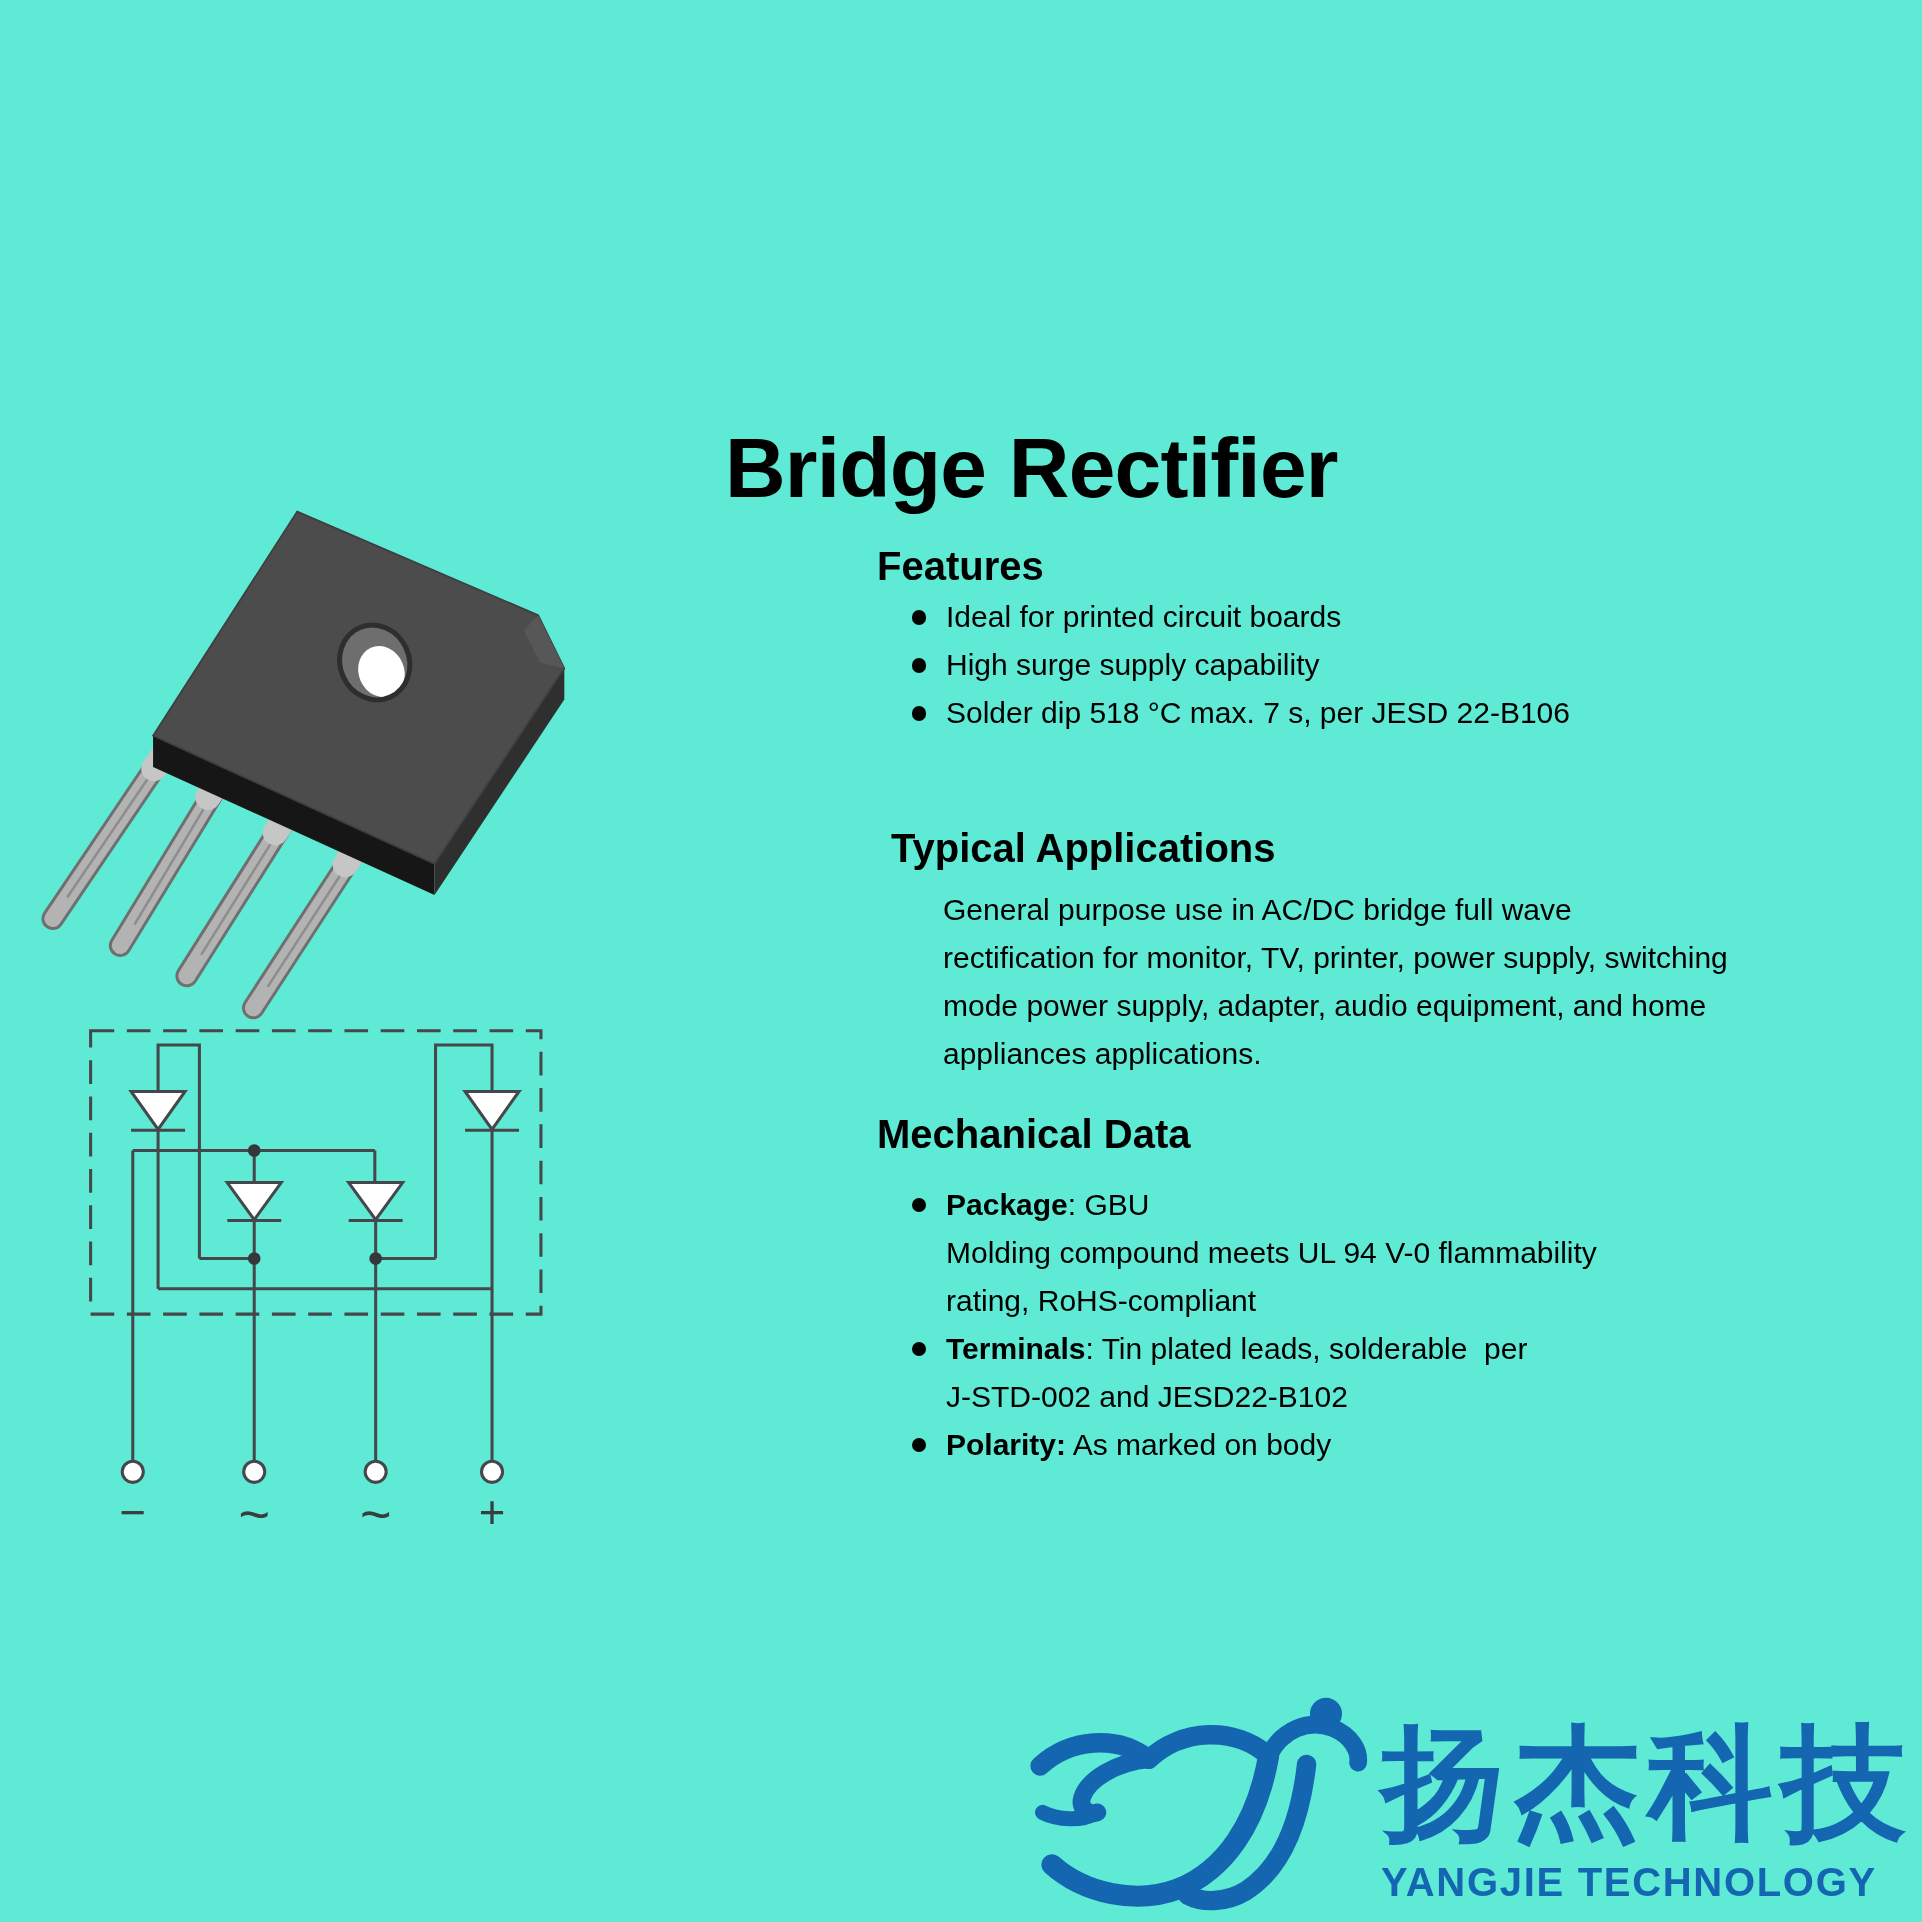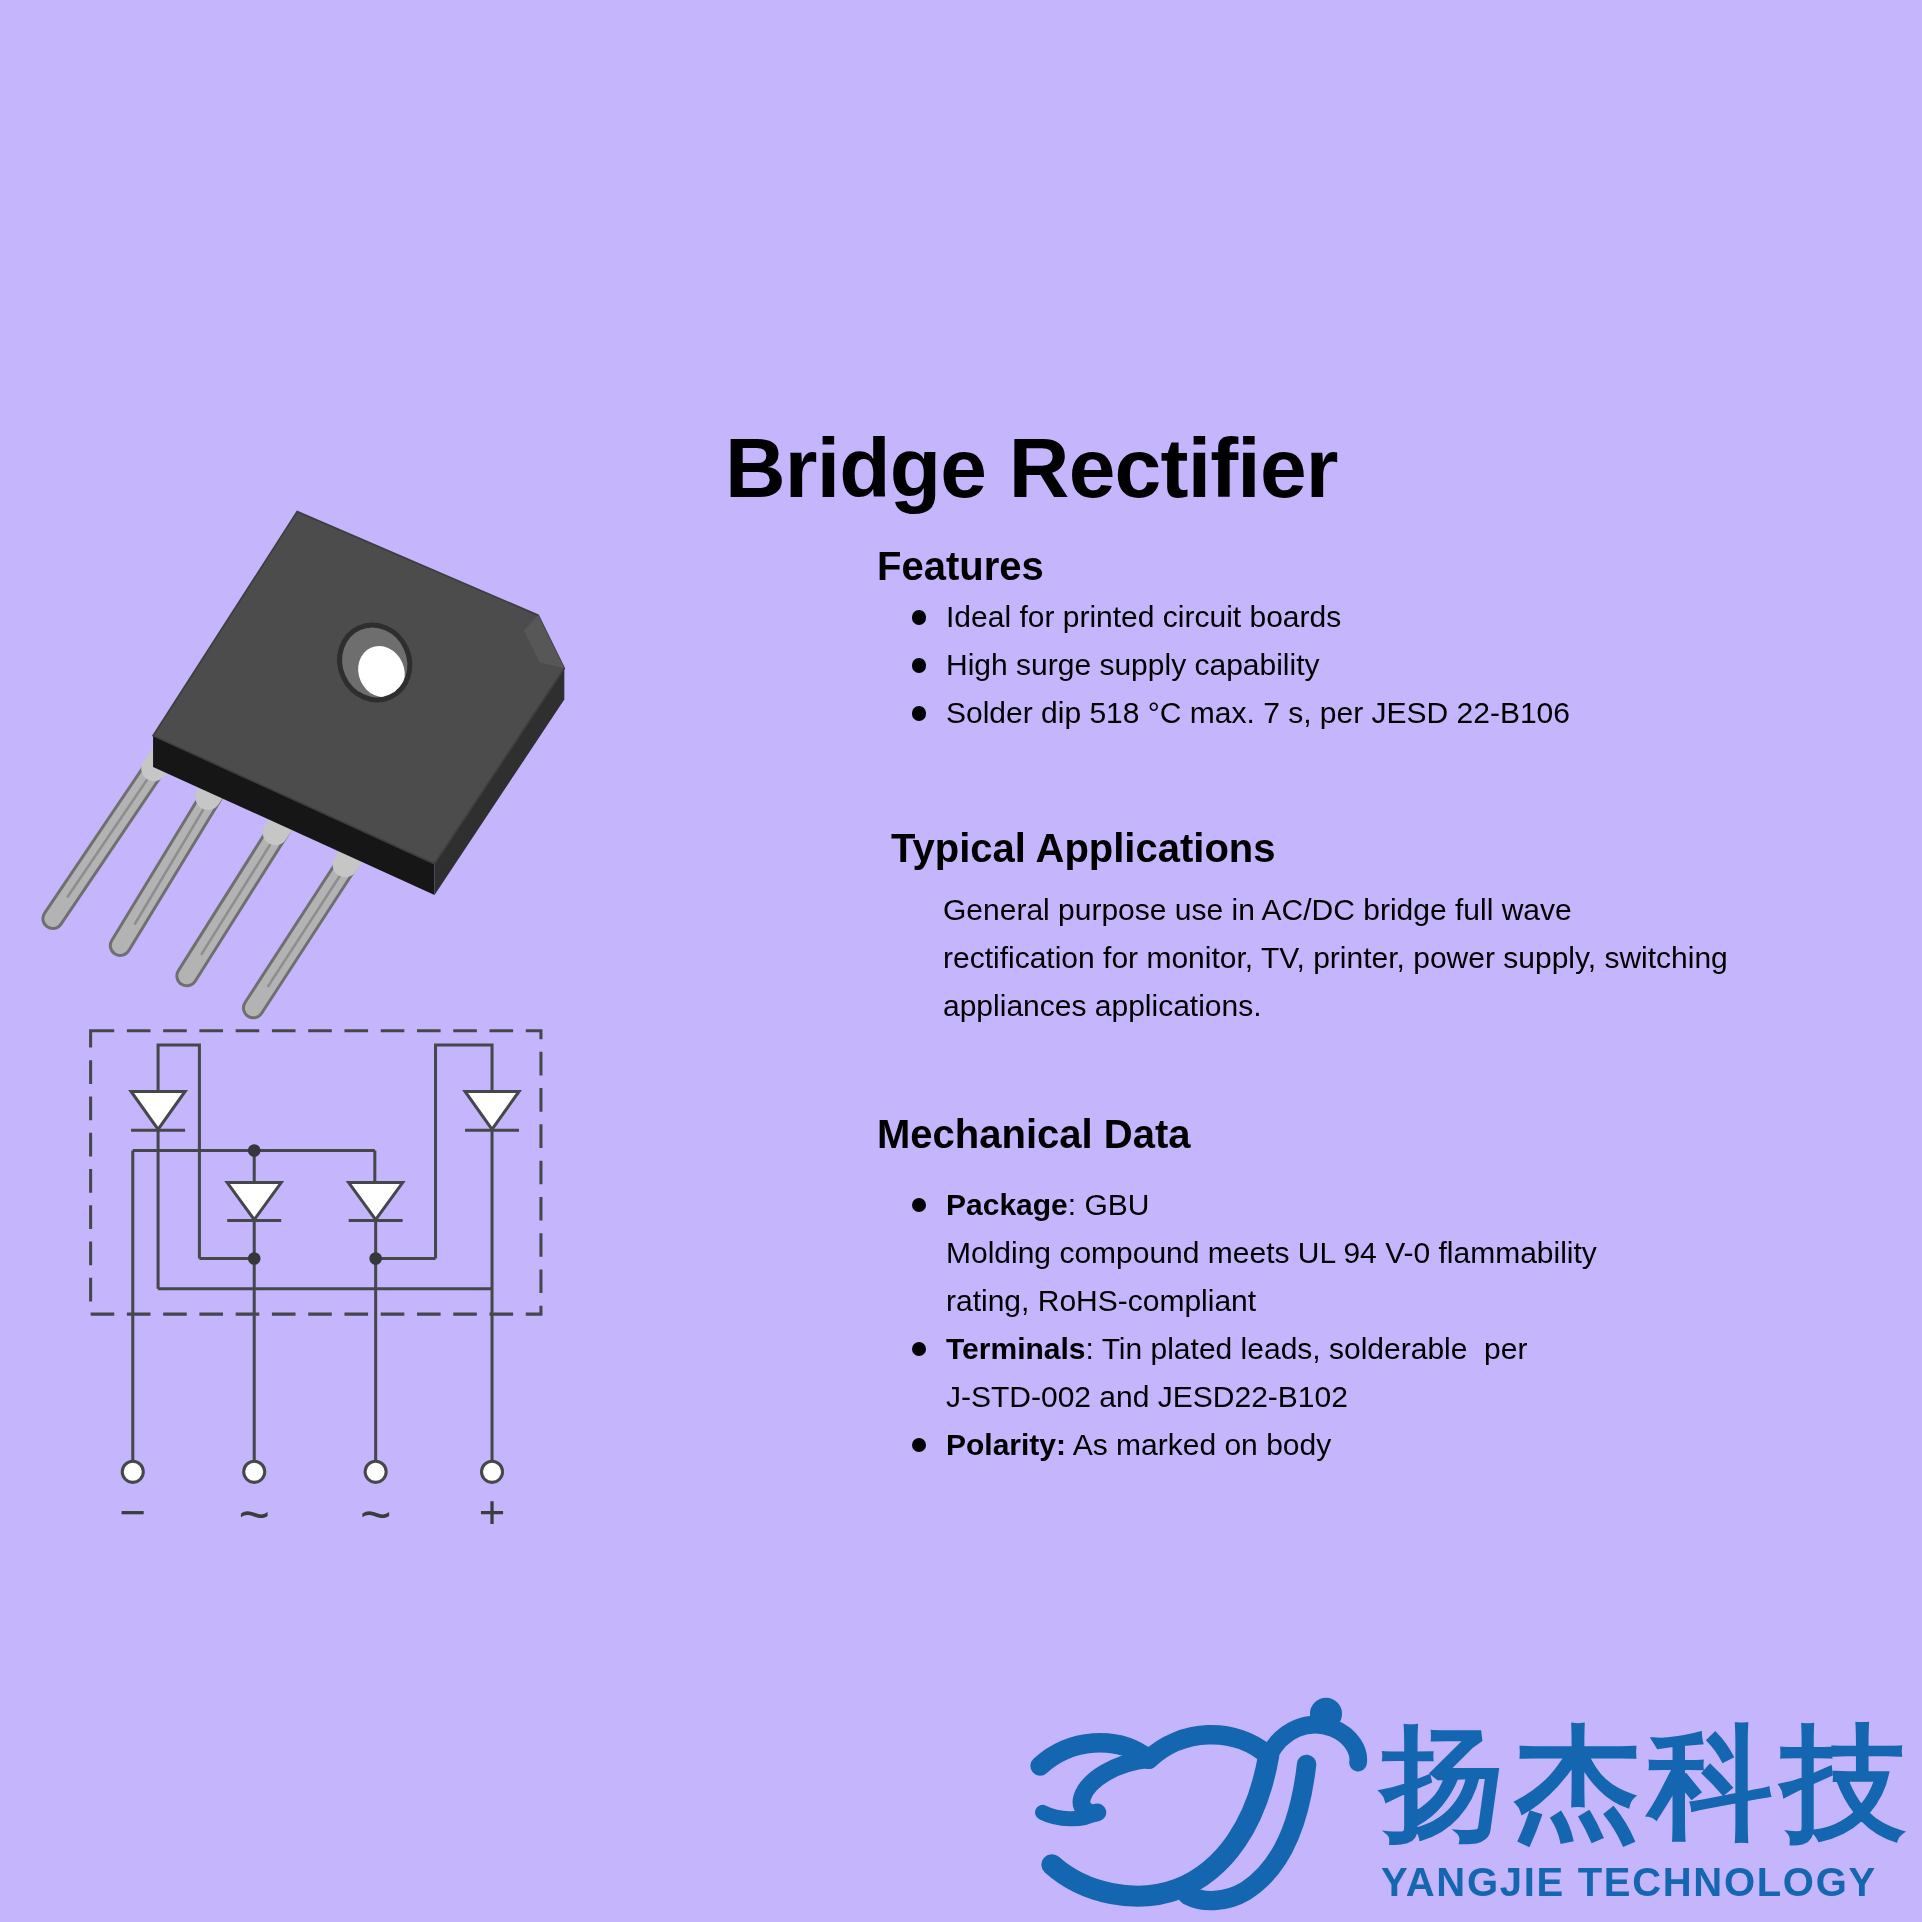--- a/index.html
+++ b/index.html
@@ -1,16 +1,16 @@
 <!DOCTYPE html>
 <html style="font-size:13.5px"><head>
 <meta charset="utf-8">
 <style>
   html,body{margin:0;padding:0;background:#ffffff;}
-  .page{position:relative;width:1923px;height:1923px;background:#c4b5fd;overflow:hidden;
+  .page{position:relative;width:1923px;height:1923px;background:#5eead4;overflow:hidden;
         font-family:"Liberation Sans",sans-serif;color:#000;}
   .title{position:absolute;left:725px;top:420px;margin:0;font-size:84px;font-weight:bold;
          letter-spacing:-0.8px;white-space:nowrap;}
   section{position:absolute;}
   section h2{margin:0;font-size:40px;font-weight:bold;line-height:47px;white-space:nowrap;}
   .features{left:877px;top:543px;width:1046px;}
   .features ul{margin:3.4px 0 0 0;padding:0;list-style:none;}
   .features li{position:relative;padding-left:69px;line-height:48px;font-size:30px;white-space:pre;}
   .features li::before,.mline.b::before{content:"";position:absolute;left:35px;top:17px;width:14.3px;height:14.3px;
          border-radius:50%;background:#000;}
@@ -144,20 +144,21 @@
       <li><span>High surge supply capability</span></li>
       <li><span>Solder dip 518 °C max. 7 s, per JESD 22-B106</span></li>
     </ul>
   </section>
 
   <section class="apps">
     <h2>Typical Applications</h2>
     <div class="pl">
       <div class="pline">General purpose use in AC/DC bridge full wave</div>
       <div class="pline">rectification for monitor, TV, printer, power supply, switching</div>
+      <div class="pline">mode power supply, adapter, audio equipment, and home</div>
       <div class="pline">appliances applications.</div>
     </div>
   </section>
 
   <section class="mech">
     <h2>Mechanical Data</h2>
     <div class="ml">
       <div class="mline b"><span class="bold">Package</span><span>: GBU</span></div>
       <div class="mline">Molding compound meets UL 94 V-0 flammability</div>
       <div class="mline">rating, RoHS-compliant</div>

